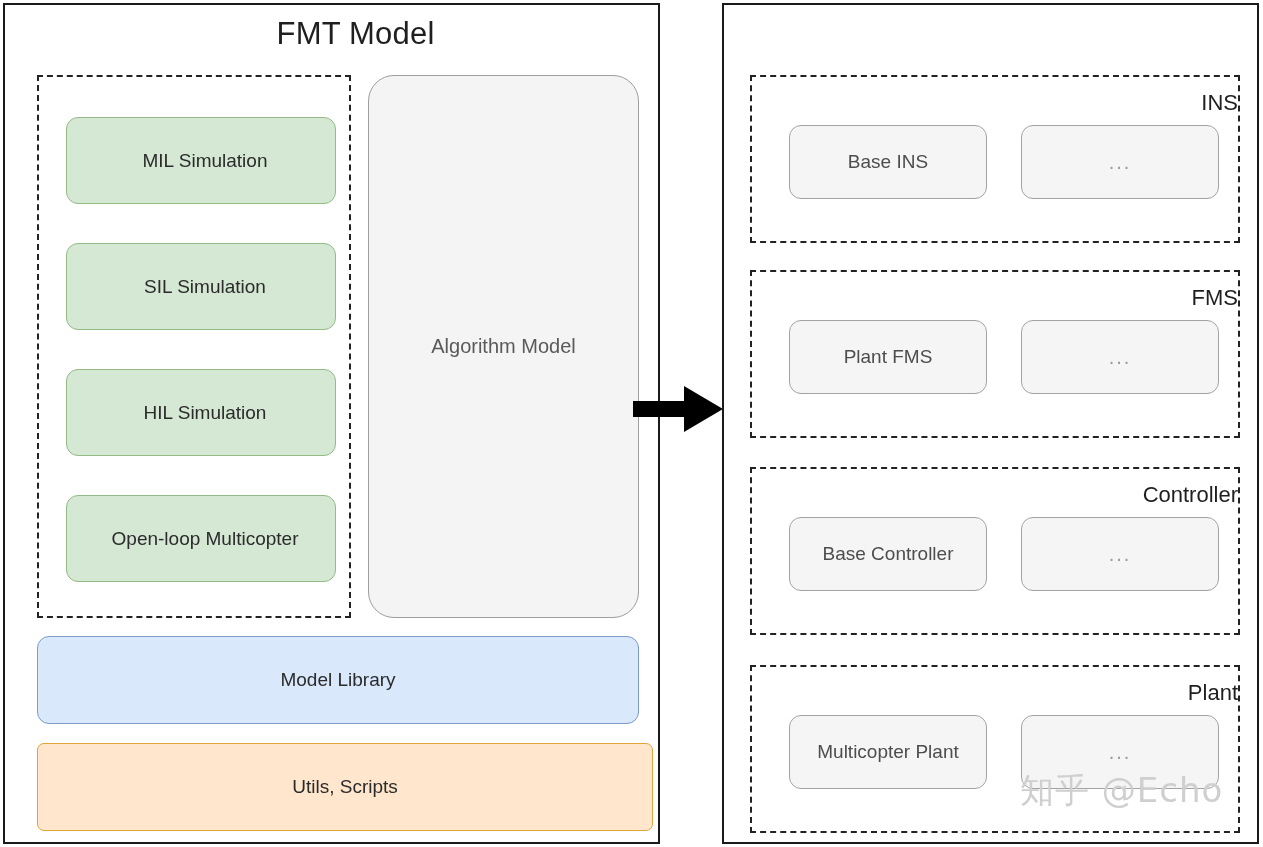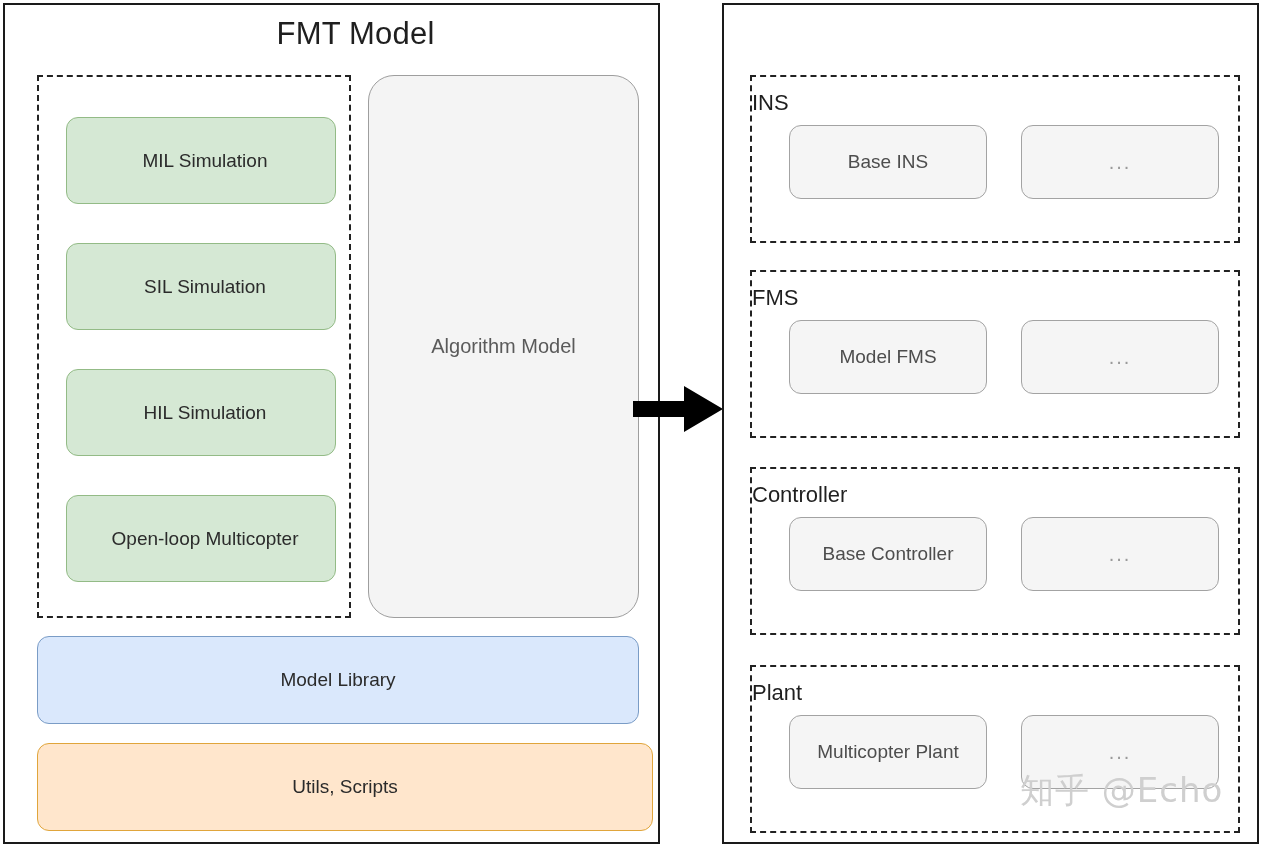--- a/index.html
+++ b/index.html
@@ -49,21 +49,21 @@
     position: absolute;
     border: 2px dashed #222222;
     background: transparent;
     box-sizing: border-box;
   }
 
   .group-label {
     position: absolute;
     left: 0;
     width: 100%;
-    text-align: left;
+    text-align: right;
     font-size: 22px;
     font-weight: 400;
     color: #1f1f1f;
     line-height: 1.1;
   }
 
   
   .node {
     position: absolute;
     box-sizing: border-box;
@@ -114,21 +114,21 @@
 
   .sim-node { left: 27px; width: 270px; height: 87px; }
   #node-mil  { top: 40px; }
   #node-sil  { top: 166px; }
   #node-hil  { top: 292px; }
   #node-open { top: 418px; }
 
   #node-algorithm { left: 363px; top: 70px; width: 271px; height: 543px; }
 
   #node-model-library { left: 32px; top: 631px; width: 602px; height: 88px; }
-  #node-utils         { left: 32px; top: 738px; width: 616px; height: 88px; }
+  #node-utils         { left: 32px; top: 738px; width: 616px; height: 88px; border-radius: 7px; }
 
   
   .sub-group { left: 26px; width: 490px; height: 168px; }
   #group-ins        { top: 70px; }
   #group-fms        { top: 265px; }
   #group-controller { top: 462px; }
   #group-plant      { top: 660px; }
 
   .sub-group .group-label { top: 14px; }
 
@@ -218,21 +218,21 @@
         <span>Base INS</span>
       </div>
       <div class="node grey sub-node more ellipsis">
         <span>...</span>
       </div>
     </div>
 
     <div class="dashed-group sub-group" id="group-fms">
       <div class="group-label">FMS</div>
       <div class="node grey sub-node primary">
-        <span>Model FMS</span>
+        <span>Plant FMS</span>
       </div>
       <div class="node grey sub-node more ellipsis">
         <span>...</span>
       </div>
     </div>
 
     <div class="dashed-group sub-group" id="group-controller">
       <div class="group-label">Controller</div>
       <div class="node grey sub-node primary">
         <span>Base Controller</span>

